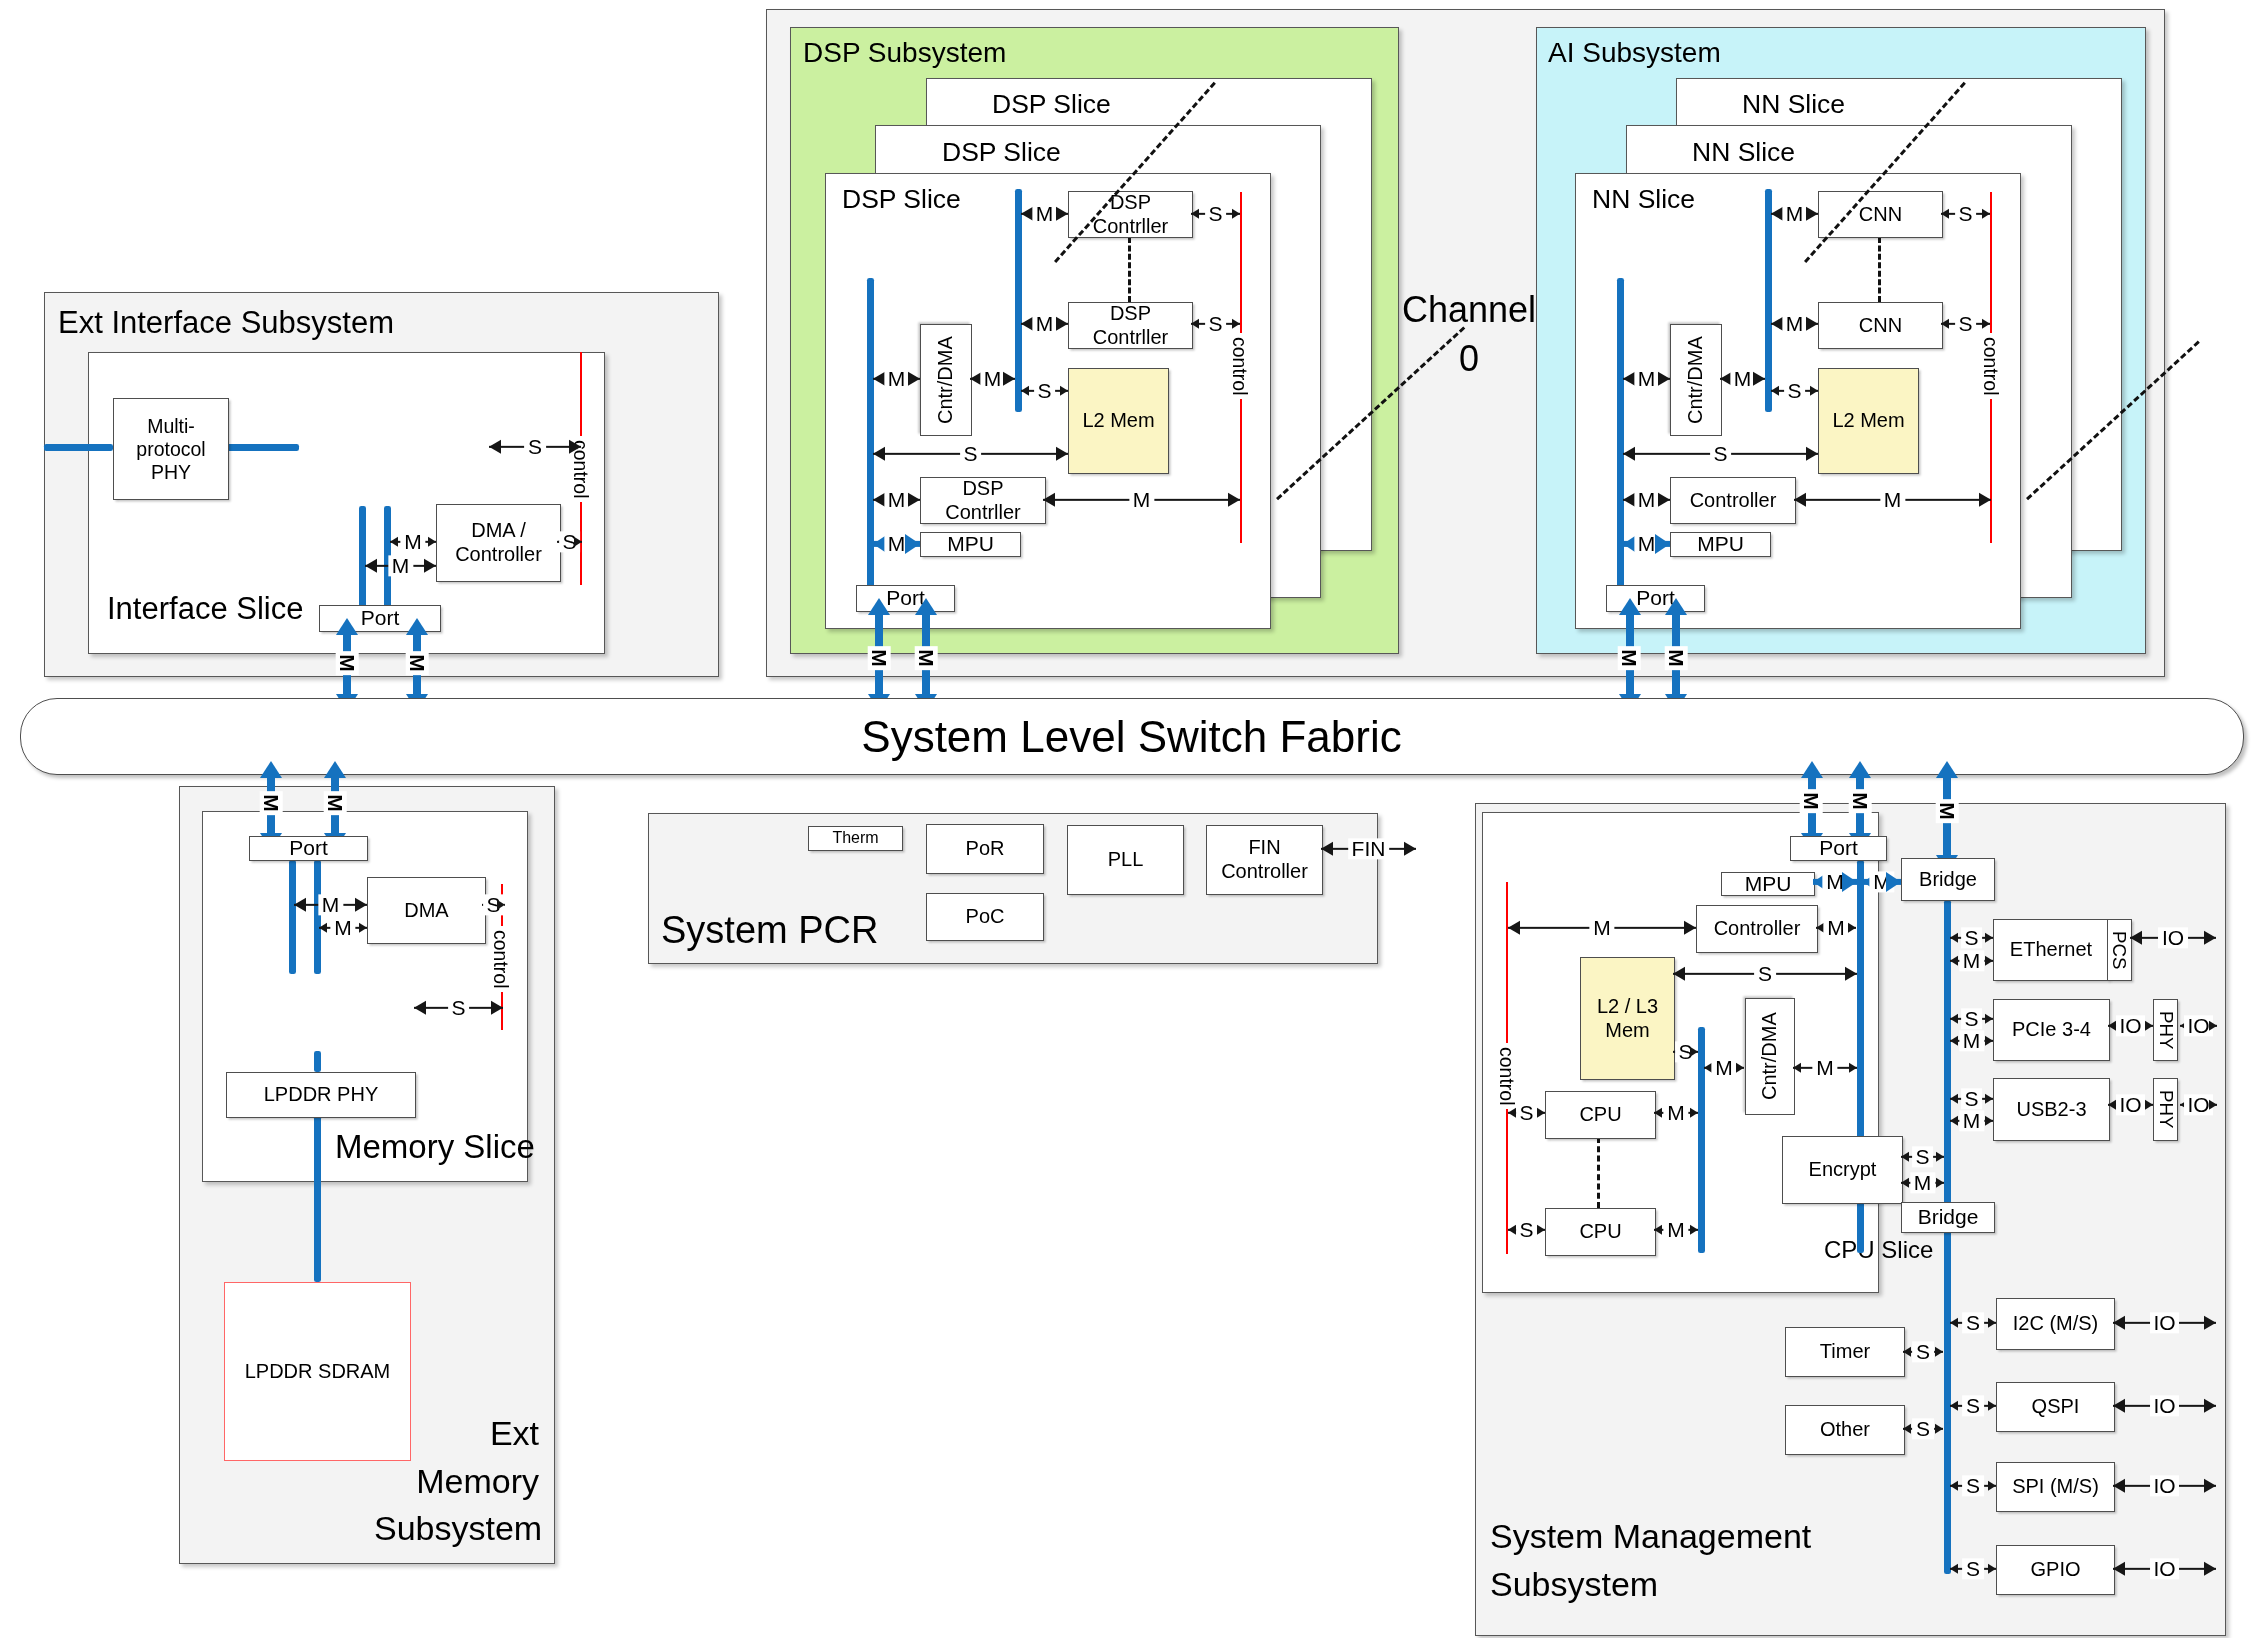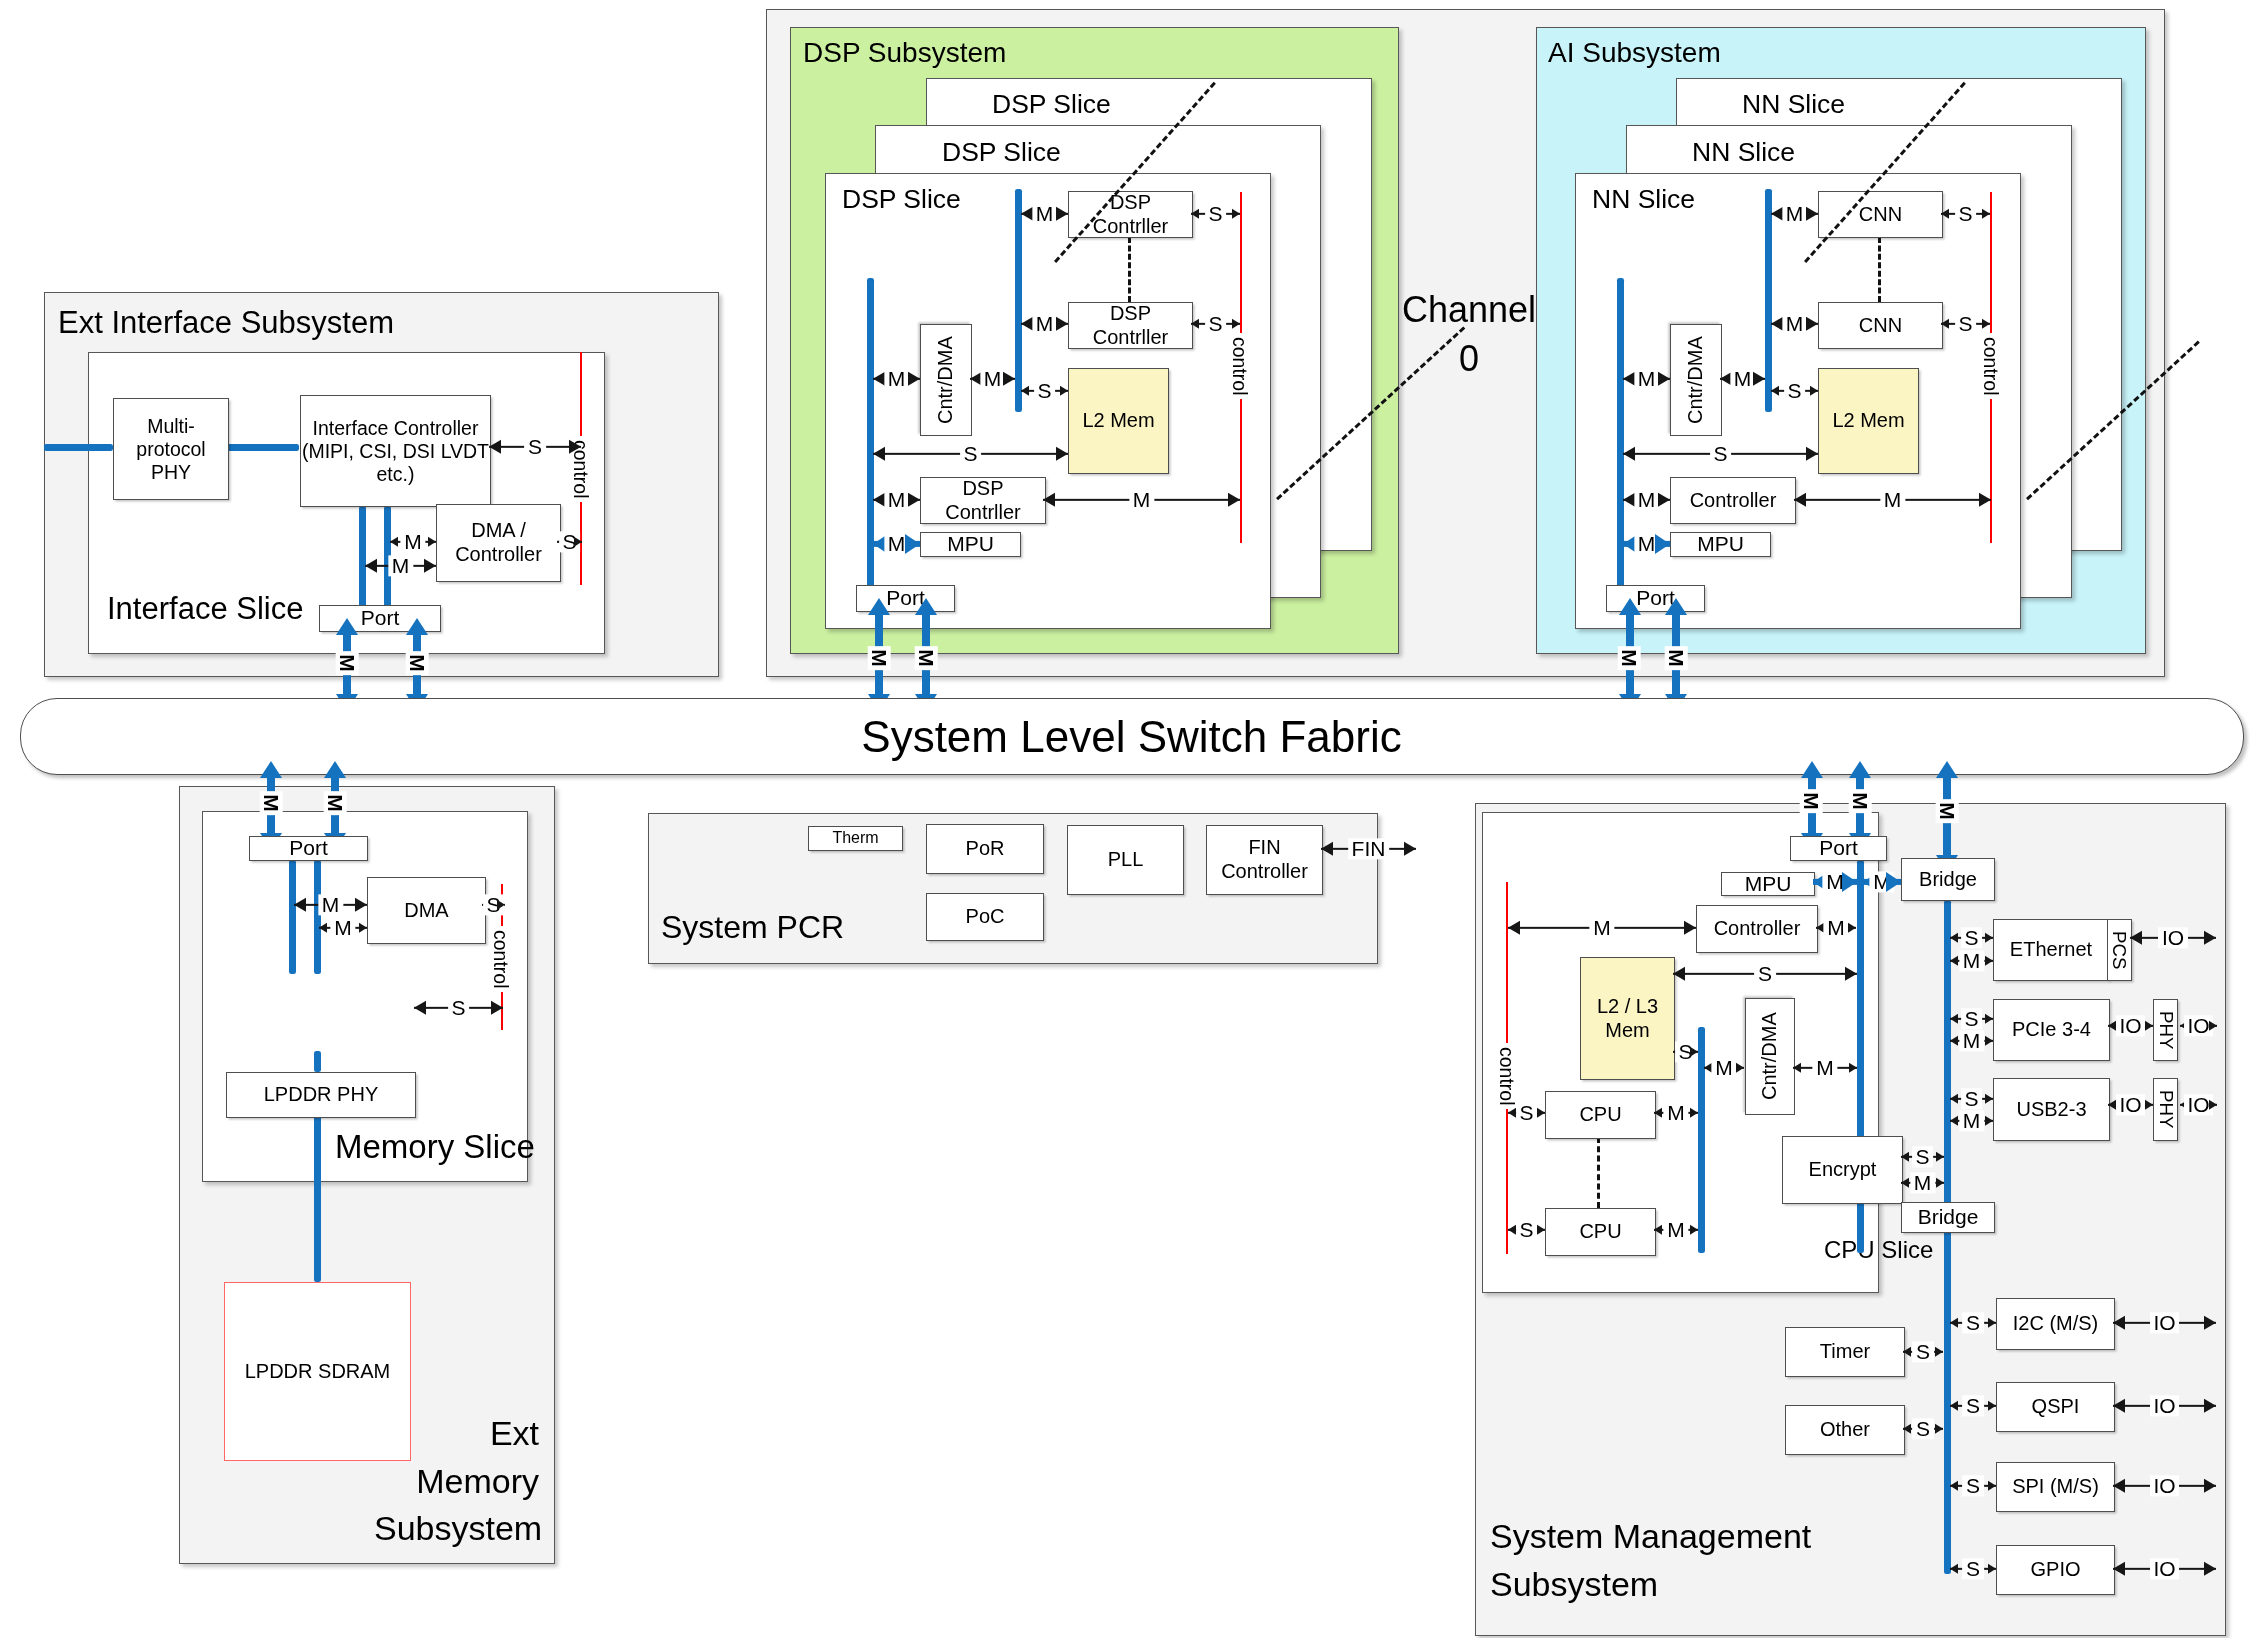--- a/index.html
+++ b/index.html
@@ -178,23 +178,20 @@
   <div class="hl" style="left:44px;top:444px;width:69px"></div>
   <div class="hl" style="left:227px;top:444px;width:72px"></div>
   <div class="rl" style="left:580px;top:352px;height:233px"></div>
   <div class="ctl" style="left:570px;top:436px">control</div>
   <div class="vl" style="left:359px;top:506px;height:101px"></div>
   <div class="vl" style="left:384px;top:506px;height:101px"></div>
 
   <div class="box" style="left:113px;top:398px;width:114px;height:100px;font-size:19.5px">Multi-
 protocol
 PHY</div>
-  <div class="box" style="left:300px;top:395px;width:189px;height:110px;font-size:19.5px">Interface Controller
-(MIPI, CSI, DSI LVDT
-etc.)</div>
   <div class="box" style="left:436px;top:504px;width:123px;height:76px">DMA /
 Controller</div>
   <div class="box" style="left:319px;top:605px;width:120px;height:25px;font-size:21px">Port</div>
 
   <div class="ha" style="left:489px;top:447px;width:92px">
       <b class="al">S</b>
     </div>
   <div class="ha tt" style="left:390px;top:542px;width:46px">
       <b class="al">M</b>
     </div>
@@ -242,21 +239,21 @@
       <b class="al">M</b>
     </div>
   <div class="ha tt" style="left:482px;top:905px;width:23px">
       <b class="al">S</b>
     </div>
   <div class="ha" style="left:414px;top:1008px;width:89px">
       <b class="al">S</b>
     </div>
 
   <div class="rg" style="left:648px;top:813px;width:728px;height:149px"></div>
-  <div class="t" style="left:661px;top:909px;font-size:32px">System PCR</div>
+  <div class="t" style="left:661px;top:909px;font-size:38px">System PCR</div>
   <div class="box" style="left:808px;top:826px;width:93px;height:23px;font-size:16px">Therm</div>
   <div class="box" style="left:926px;top:824px;width:116px;height:48px">PoR</div>
   <div class="box" style="left:926px;top:893px;width:116px;height:46px">PoC</div>
   <div class="box" style="left:1067px;top:825px;width:115px;height:68px">PLL</div>
   <div class="box" style="left:1206px;top:825px;width:115px;height:68px">FIN
 Controller</div>
   <div class="ha" style="left:1321px;top:849px;width:95px">
       <b class="al">FIN</b>
     </div>
 

